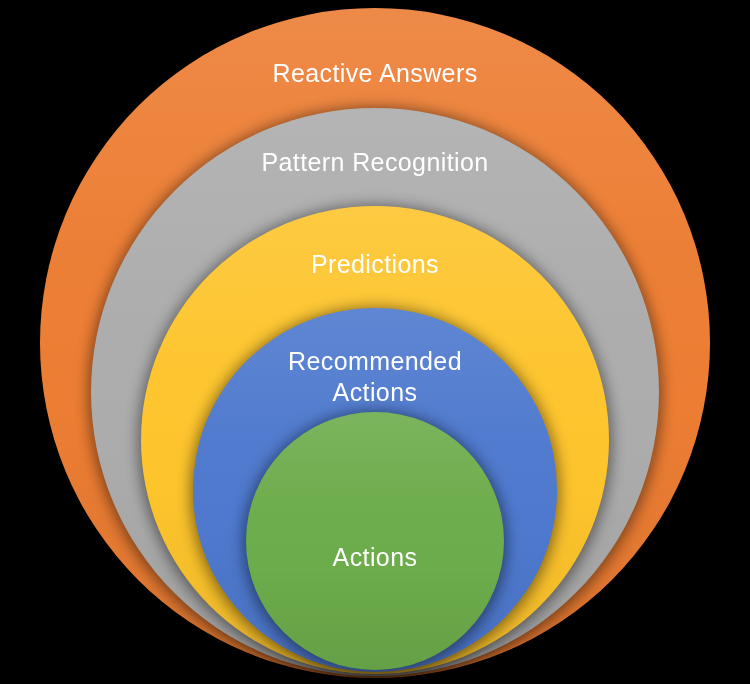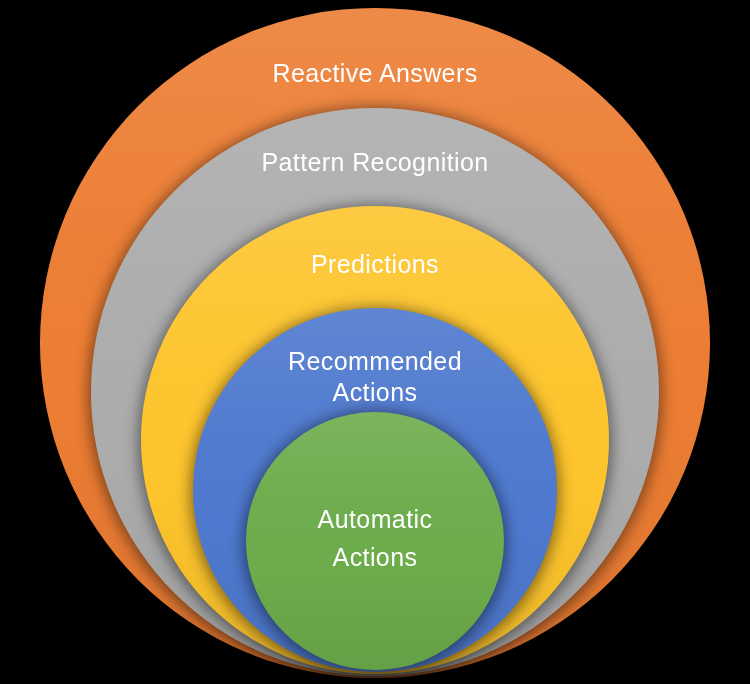--- a/index.html
+++ b/index.html
@@ -71,17 +71,16 @@
   <div class="ring-label label-reactive">Reactive Answers</div>
 
   <div class="ring-label label-pattern">Pattern Recognition</div>
 
   <div class="ring-label label-predictions">Predictions</div>
 
   <div class="ring-label label-recommended-1">Recommended</div>
 
   <div class="ring-label label-recommended-2">Actions</div>
 
-  <div class="ring-label label-automatic-1">Automatic</div>
 
   <div class="ring-label label-automatic-2">Actions</div>
 
 </div>
 
 </body></html>

